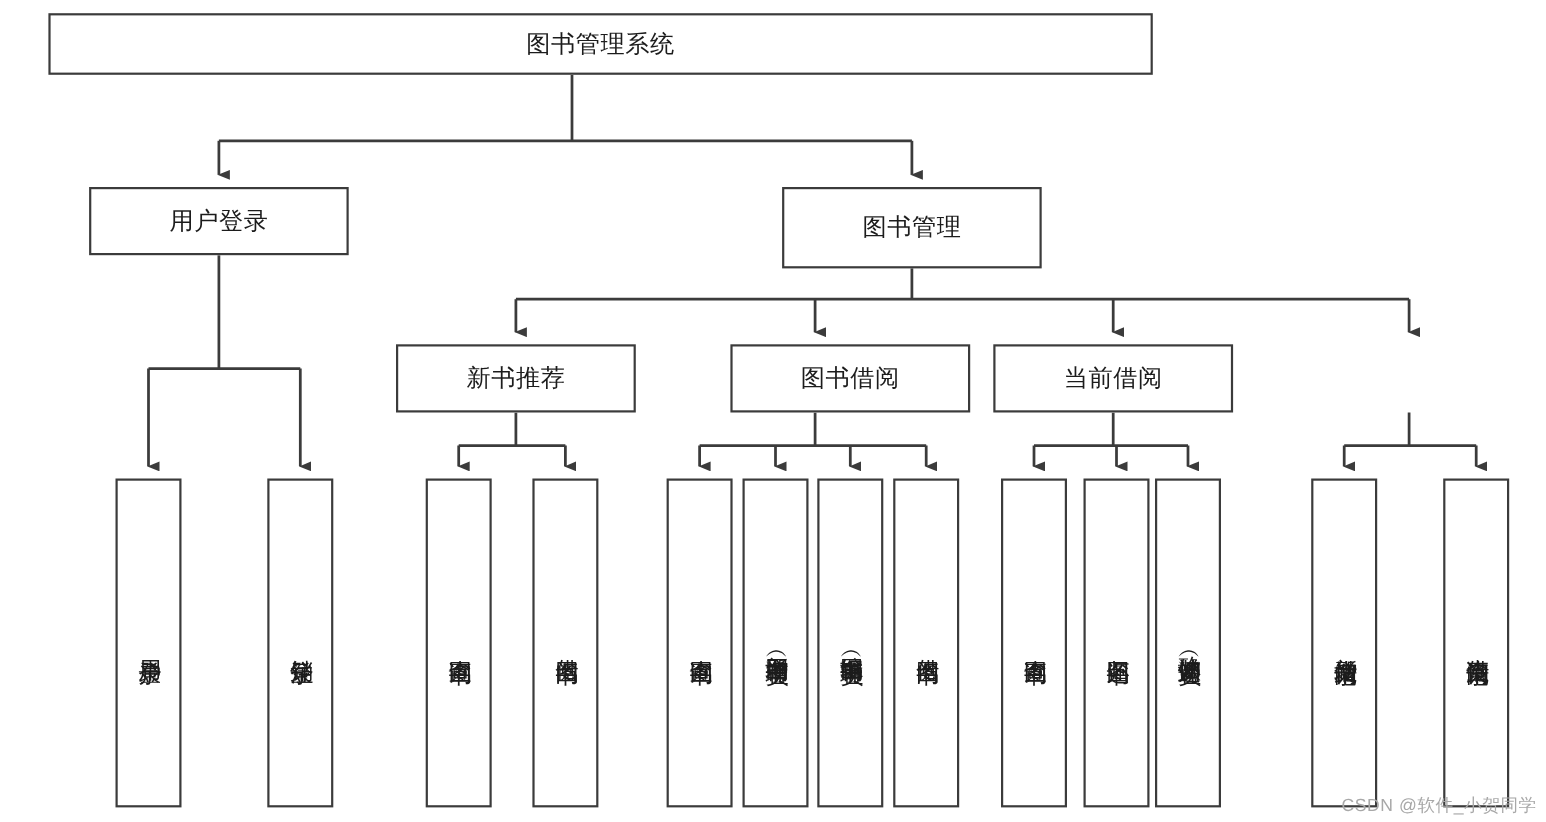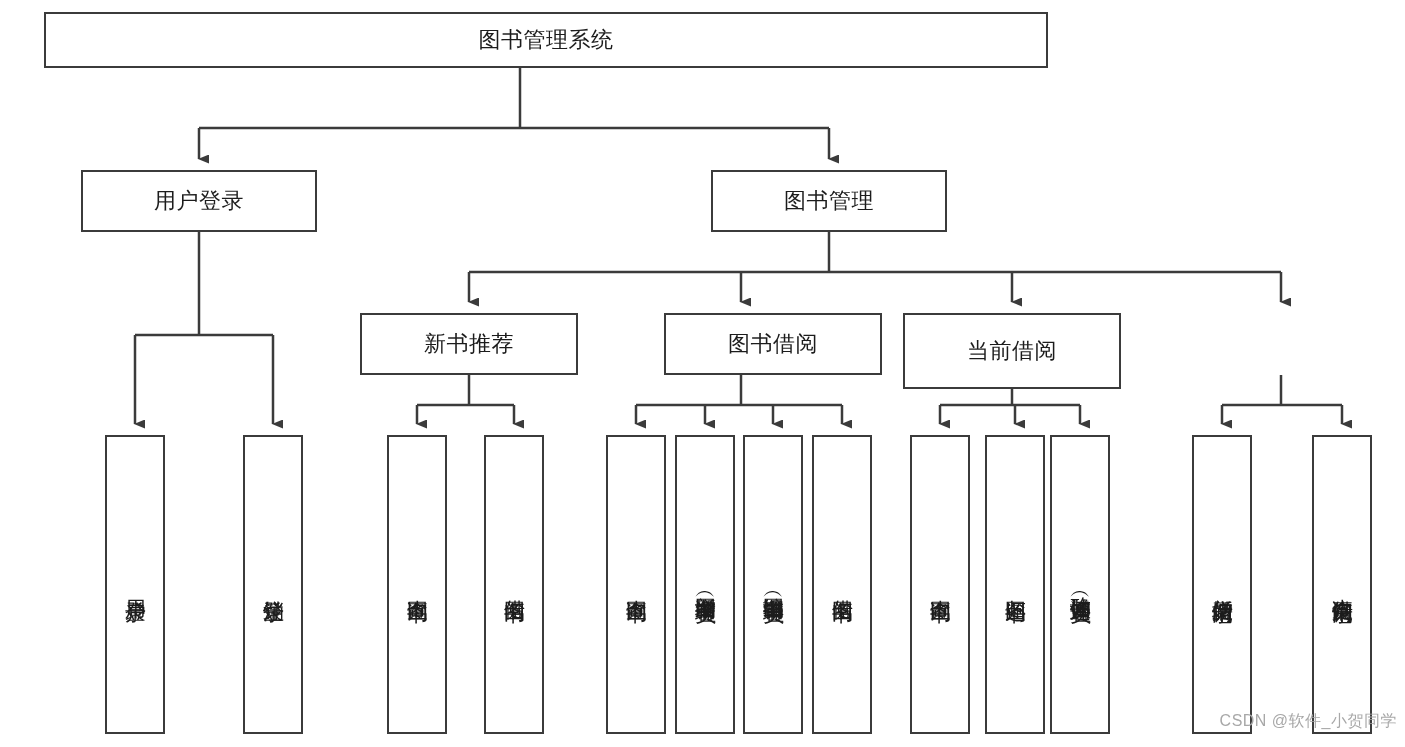--- a/index.html
+++ b/index.html
@@ -63,21 +63,21 @@
     max-height: 100%;
   }
   .node-box.root .node-label,
   .node-box.level2 .node-label,
   .node-box.level3 .node-label {
     font-size: 22px;
   }
   #watermark {
     position: absolute;
     right: 8px;
-    bottom: 15px;
+    bottom: 4px;
     font-size: 16px;
     color: #a8a8a8;
     letter-spacing: 0.5px;
     white-space: nowrap;
     user-select: none;
     margin-top: 48px;
   }
 </style>
 </head>
 <body>
@@ -126,31 +126,31 @@
       </g>
   </svg>
 
   <div class="node-box root" style="left: 18px; top: 12px; width: 1004px; height: 56px; margin-left: 26px;">
     <span class="node-label">图书管理系统</span>
   </div>
 
   <div class="node-box level2" style="left: 81px; top: 170px; width: 236px; height: 62px;">
     <span class="node-label">用户登录</span>
   </div>
-  <div class="node-box level2" style="left: 711px; top: 170px; width: 236px; height: 62px;">
+  <div class="node-box level2" style="left: 711px; top: 170px; width: 236px; height: 74px;">
     <span class="node-label">图书管理</span>
   </div>
 
   <div class="node-box level3" style="left: 360px; top: 313px; width: 218px; height: 62px;">
     <span class="node-label">新书推荐</span>
   </div>
   <div class="node-box level3" style="left: 632px; top: 313px; width: 218px; height: 62px; margin-left: 32px;">
     <span class="node-label">图书借阅</span>
   </div>
-  <div class="node-box level3" style="left: 903px; top: 313px; width: 218px; height: 76px;">
+  <div class="node-box level3" style="left: 903px; top: 313px; width: 218px; height: 62px;">
     <span class="node-label">当前借阅</span>
   </div>
 
   <div class="node-box leaf" style="left: 105px; top: 435px; width: 60px; height: 299px;">
     <span class="node-label">用户登录</span>
   </div>
   <div class="node-box leaf" style="left: 243px; top: 435px; width: 60px; height: 299px;">
     <span class="node-label">注销登录</span>
   </div>
   <div class="node-box leaf" style="left: 387px; top: 435px; width: 60px; height: 299px;">

